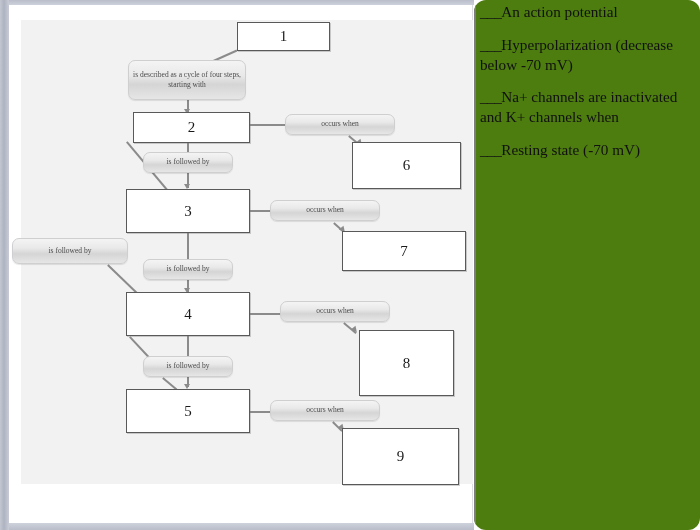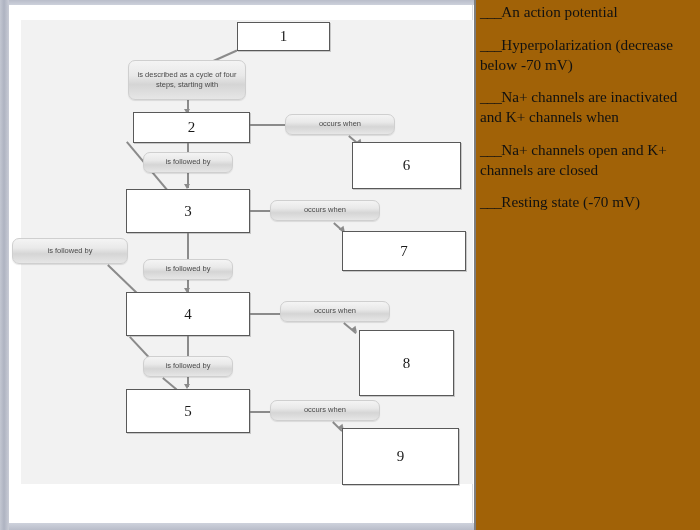--- a/index.html
+++ b/index.html
@@ -74,21 +74,21 @@
   .pill {
     position: absolute;
     box-sizing: border-box;
     border-radius: 7px;
     background: linear-gradient(to bottom, #f4f4f4 0%, #e9e9e9 38%, #d5d5d5 62%, #e6e6e6 100%);
     border: 1px solid #cfcfcf;
     display: flex;
     align-items: center;
     justify-content: center;
     text-align: center;
-    font-family: Liberation Sans, sans-serif;
+    font-family: Liberation Serif, serif;
     font-size: 7.5px;
     color: #4a4a4a;
     line-height: 1.35;
     padding: 0 4px;
     box-shadow: 0 1px 1px rgba(0,0,0,.10);
   }
 
   
   .edge {
     position: absolute;
@@ -116,22 +116,23 @@
     border-right: 3.5px solid transparent;
     border-top: 6px solid #8b8b8b;
     transform: rotate(-38deg);
   }
 
   
   #right-pane {
     position: absolute;
     left: 474px; top: 0;
     width: 226px; height: 530px;
-    background: #a16207;
+    background: #4d7c0f;
     overflow: hidden;
+    border-radius: 12px;
   }
   .divider {
     position: absolute;
     left: 0; top: 0;
     width: 1.5px; height: 530px;
     background: #7e7e7e;
   }
   .choice-list {
     position: absolute;
     left: 6px; top: 2px;
@@ -288,21 +289,18 @@
       <p class="choice">
         <span class="blank">___</span><span>An action potential</span>
       </p>
       <p class="choice">
         <span class="blank">___</span><span>Hyperpolarization (decrease below -70 mV)</span>
       </p>
       <p class="choice">
         <span class="blank">___</span><span>Na+ channels are inactivated and K+ channels when</span>
       </p>
       <p class="choice">
-        <span class="blank">___</span><span>Na+ channels open and K+ channels are closed</span>
-      </p>
-      <p class="choice">
         <span class="blank">___</span><span>Resting state (-70 mV)</span>
       </p>
     </div>
   </div>
 
 </div>
 
 </body></html>

